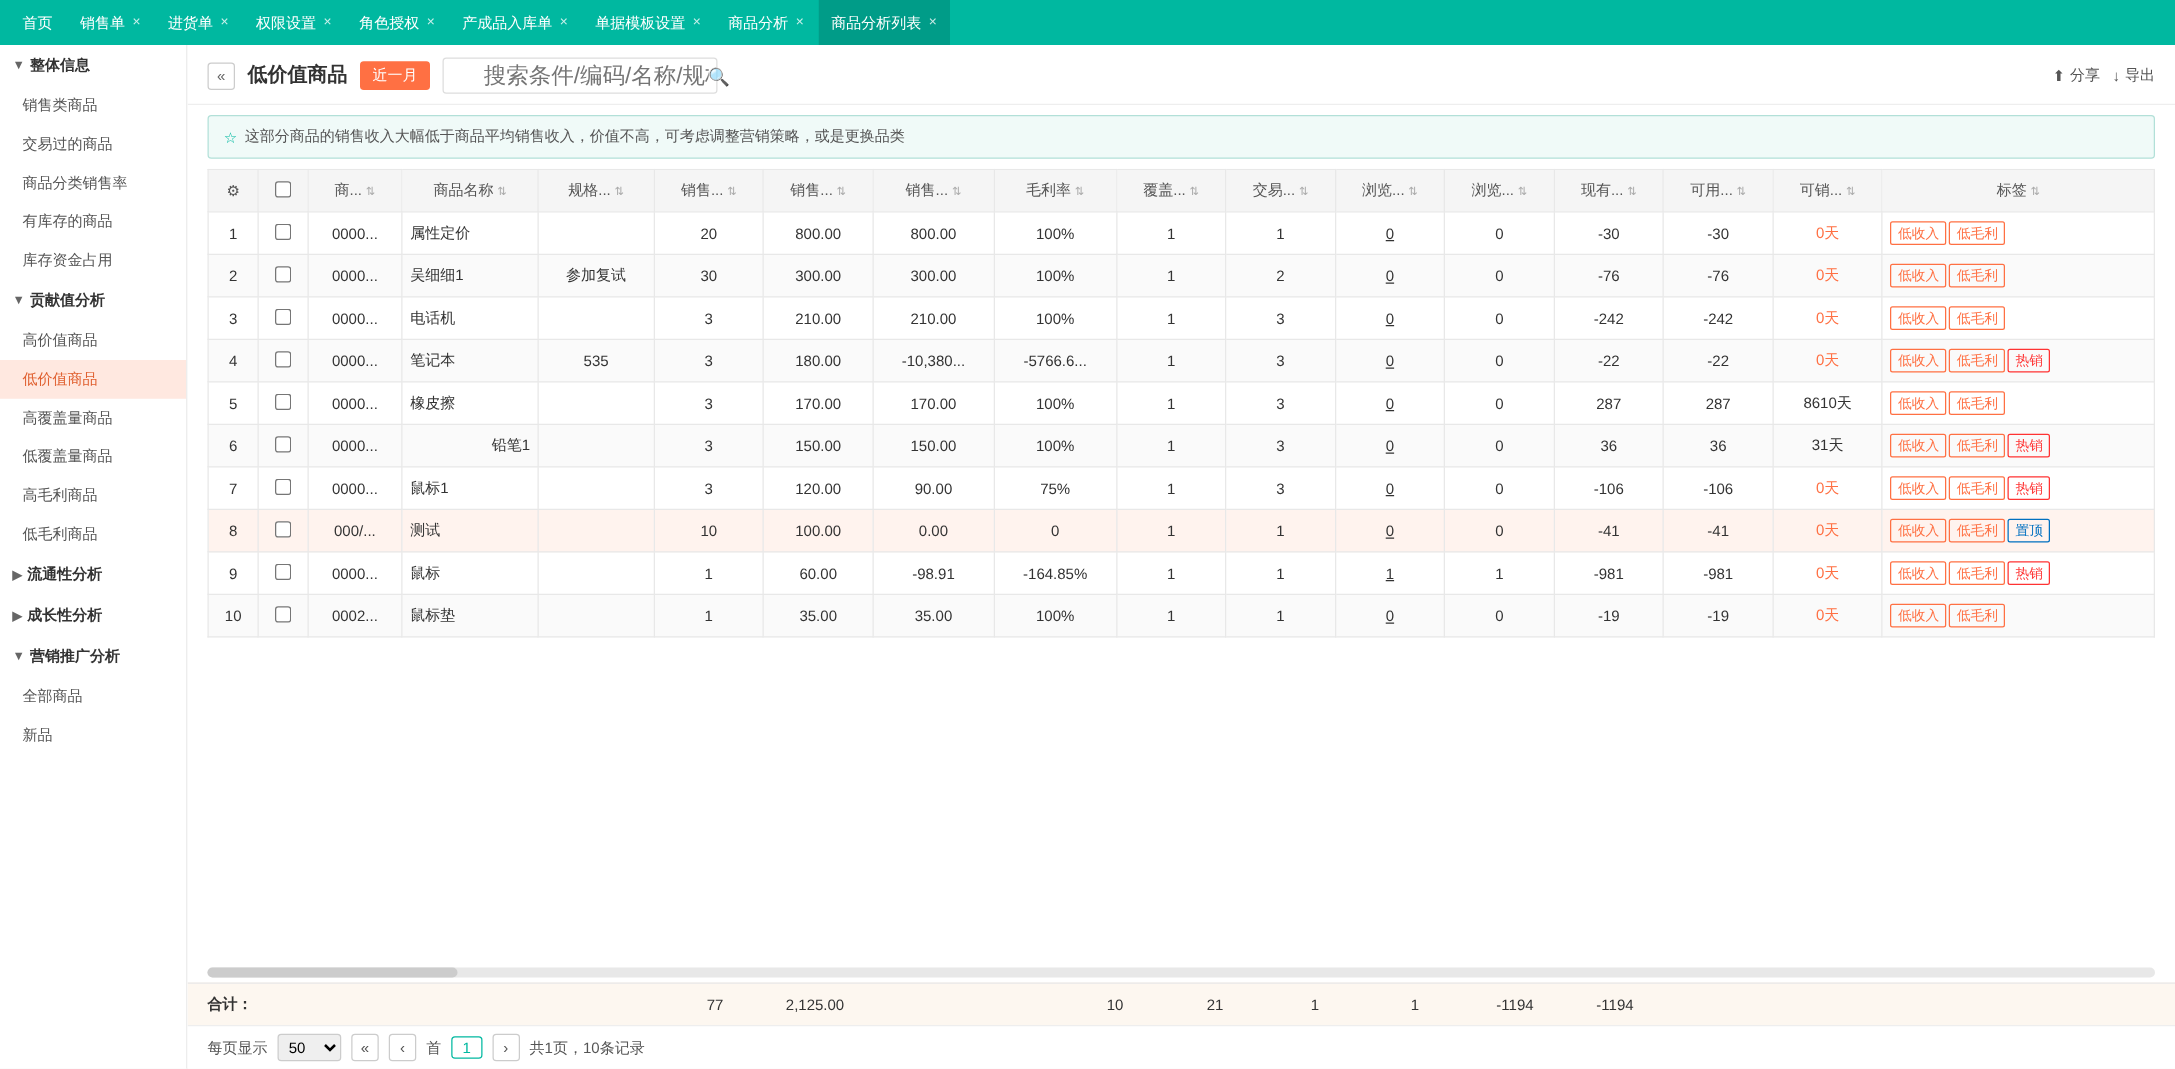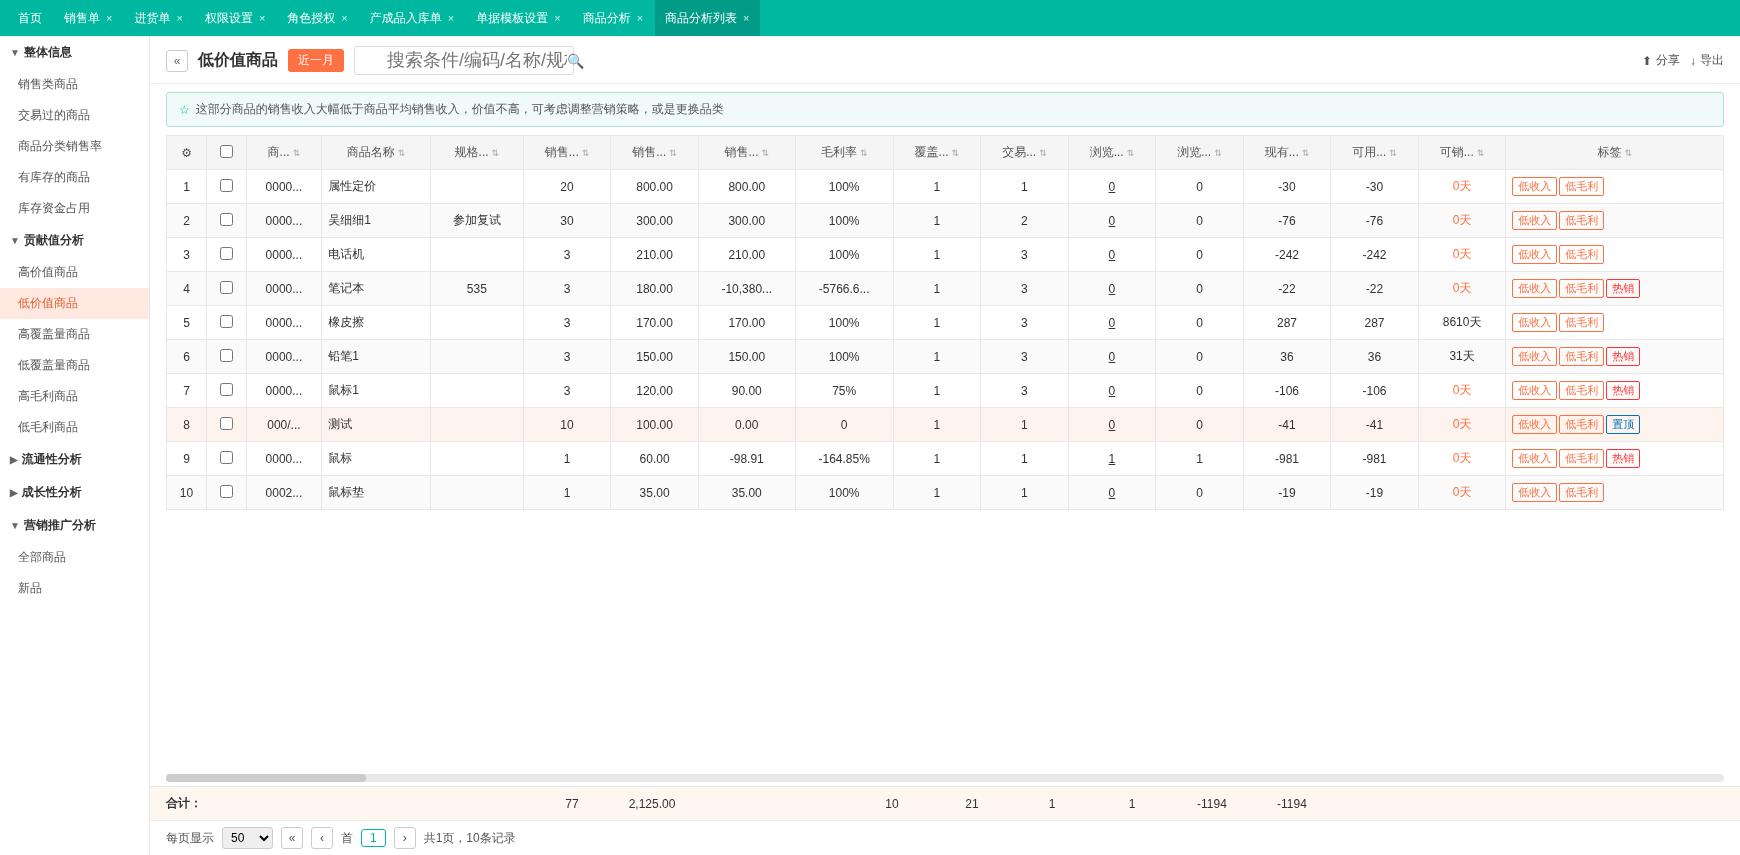--- a/index.html
+++ b/index.html
@@ -475,21 +475,21 @@
       <td>0</td>
       <td>287</td>
       <td>287</td>
       <td style="color:#333;margin-left:12px;">8610天</td>
       <td style="text-align:left;"><span class="tag tag-orange">低收入</span><span class="tag tag-orange">低毛利</span></td>
     </tr>
             <tr>
       <td>6</td>
       <td><input type="checkbox" style=""></td>
       <td>0000...</td>
-      <td style="text-align:left;">铅笔1</td>
+      <td style="text-align:right;">铅笔1</td>
       <td></td>
       <td>3</td>
       <td>150.00</td>
       <td>150.00</td>
       <td>100%</td>
       <td>1</td>
       <td>3</td>
       <td><span class="link-underline">0</span></td>
       <td>0</td>
       <td>36</td>

